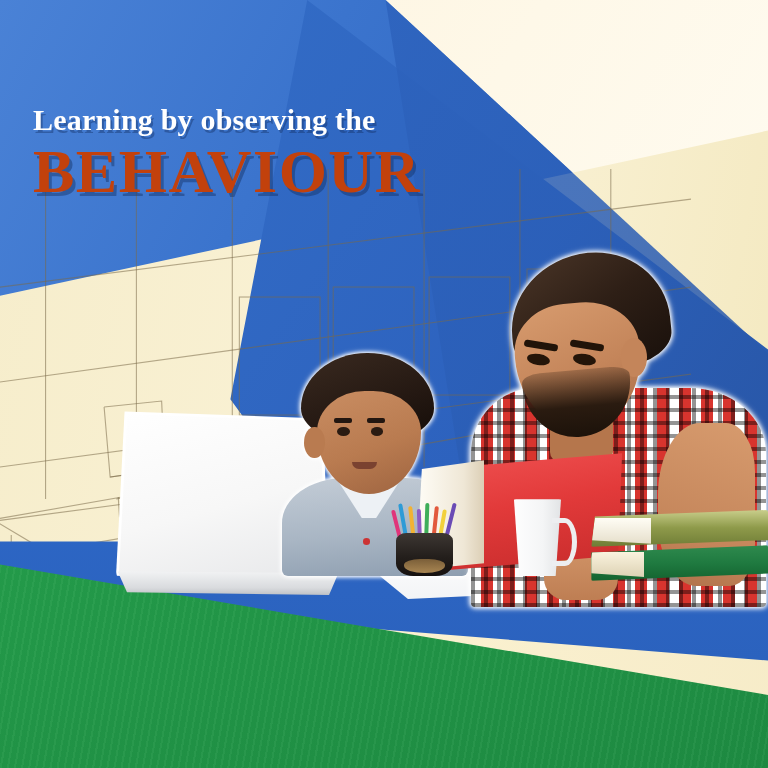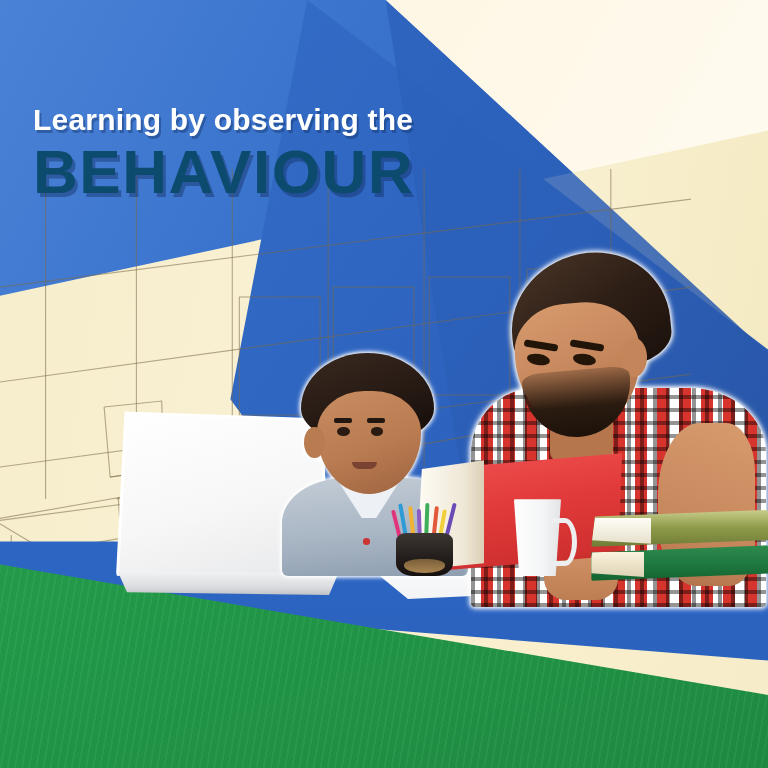--- a/index.html
+++ b/index.html
@@ -3,20 +3,21 @@
 <meta charset="utf-8">
 <style>
   html,body{margin:0;padding:0;background:#fff;}
   body{font-family:"Liberation Sans",sans-serif;}
 
   #banner{
     position:relative;
     width:768px;height:768px;
     overflow:hidden;
     background:#FEF8E8;
+    font-family:Liberation Serif, serif;
   }
 
   
   .layer{position:absolute;inset:0;}
 
   .bg-cream{background:linear-gradient(120deg,#FDF3DC 0%,#FEF8E8 45%,#FFFDF6 100%);}
 
   .bg-cream-band{
     background:linear-gradient(100deg,#F7EFD0 0%,#FAF0CE 60%,#F6EBC6 100%);
     clip-path:polygon(0% 38.5%, 100% 18%, 100% 100%, 0% 100%);
@@ -73,21 +74,21 @@
     position:absolute;left:4.3%;top:13.5%;width:66%;
     z-index:6;
   }
   .hl-line1{
     font-size:30px;font-weight:700;color:#FFFFFF;
     letter-spacing:.2px;line-height:1.05;
     text-shadow:2px 3px 0 rgba(20,48,100,.42);
     white-space:nowrap;
   }
   .hl-line2{
-    font-size:62px;font-weight:700;color:#0c4a6e;
+    font-size:62px;font-weight:700;color:#c2410c;
     letter-spacing:1.5px;line-height:1.06;margin-top:4px;
     text-shadow:3px 4px 0 rgba(20,48,100,.45);
     white-space:nowrap;
   }
   .hl-line3{
     font-size:30px;font-weight:700;color:#FFFFFF;
     letter-spacing:.2px;line-height:1.05;margin-top:4px;
     text-shadow:2px 3px 0 rgba(20,48,100,.42);
     white-space:nowrap;
   }

